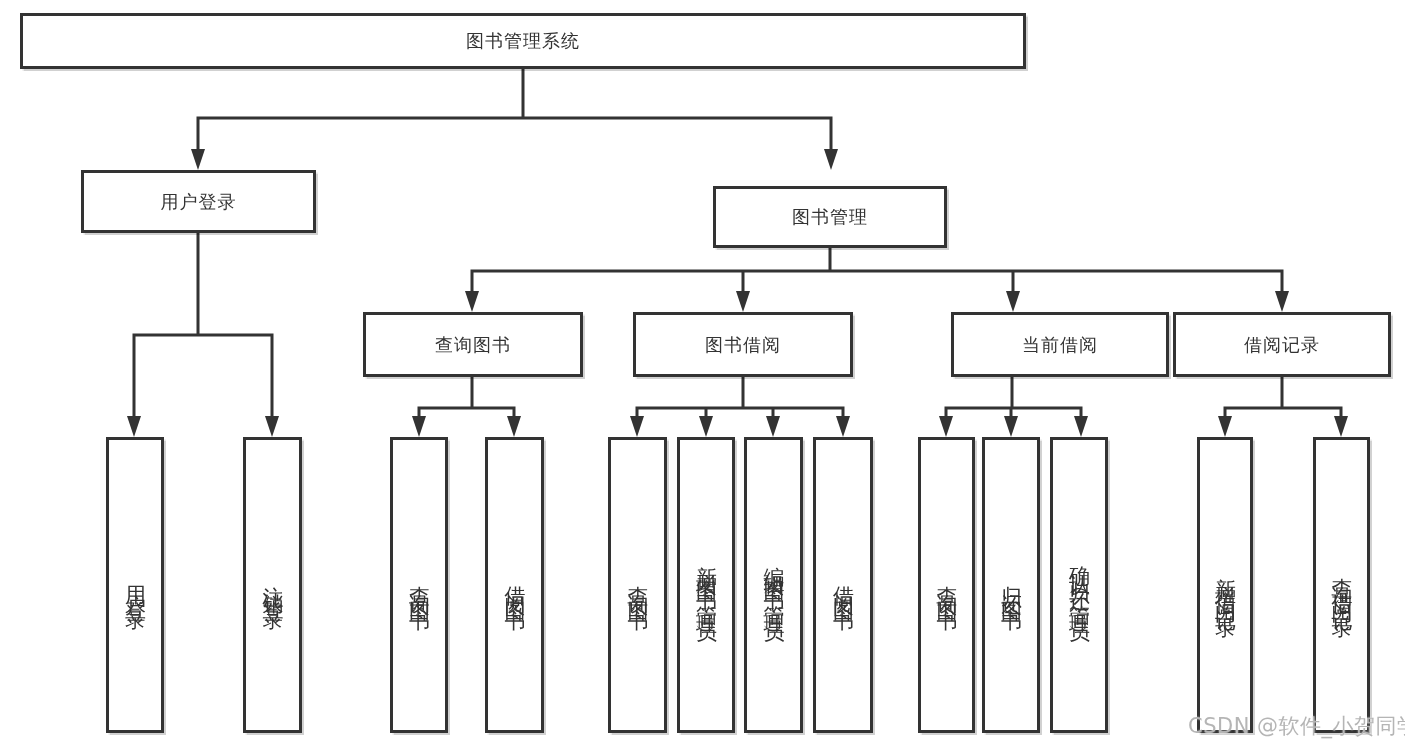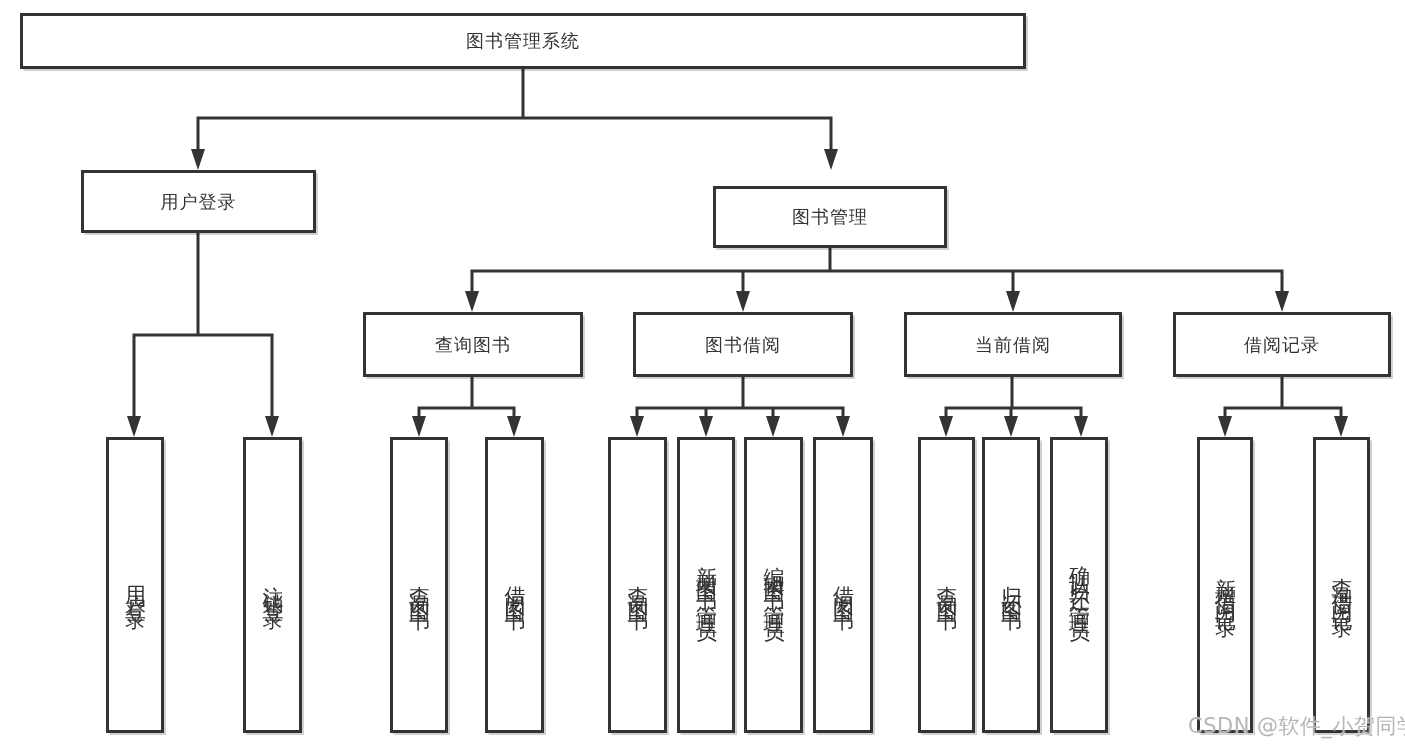--- a/index.html
+++ b/index.html
@@ -34,21 +34,21 @@
     letter-spacing:8px;
     line-height:1;
     white-space:nowrap;
   }
   
   #node-root      {left:20px; top:13px; width:1006px;height:56px;}
   #node-user-login{left:81px; top:170px;width:235px; height:63px;}
   #node-book-mgmt {left:713px;top:170px;width:234px; height:62px;margin-top:16px;}
   #node-new-book  {left:363px;top:312px;width:220px; height:65px;}
   #node-borrow    {left:633px;top:312px;width:220px; height:65px;justify-content:center;}
-  #node-current   {left:904px;top:312px;width:218px; height:65px;}
+  #node-current   {left:951px;top:312px;width:218px; height:65px;}
   #node-record    {left:1173px;top:312px;width:218px;height:65px;}
   
   #leaf-ul-login  {left:106px; width:58px;}
   #leaf-ul-logout {left:243px; width:59px;}
   #leaf-nb-query  {left:390px; width:58px;}
   #leaf-nb-borrow {left:485px; width:59px;}
   #leaf-bb-query  {left:608px; width:59px;}
   #leaf-bb-add    {left:677px; width:58px;}
   #leaf-bb-edit   {left:744px; width:59px;}
   #leaf-bb-borrow {left:813px; width:60px;}

